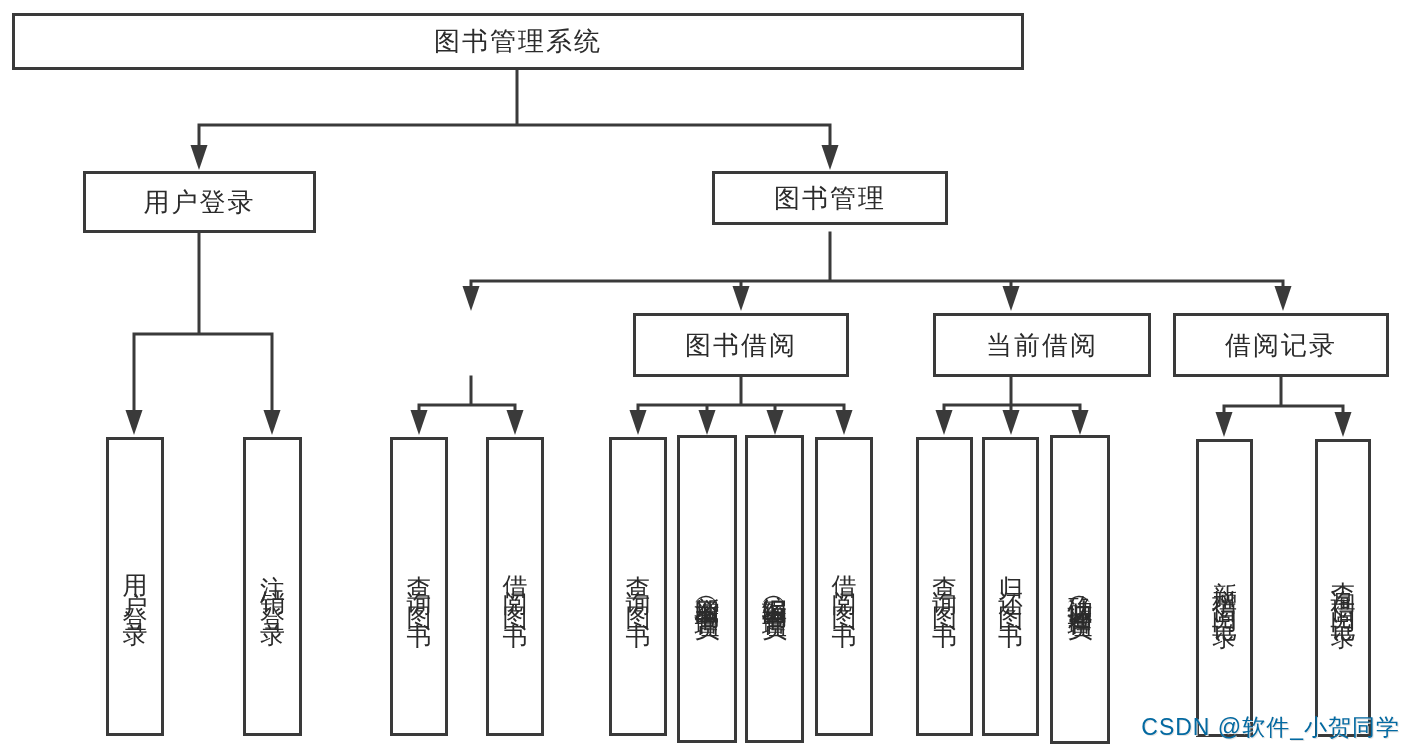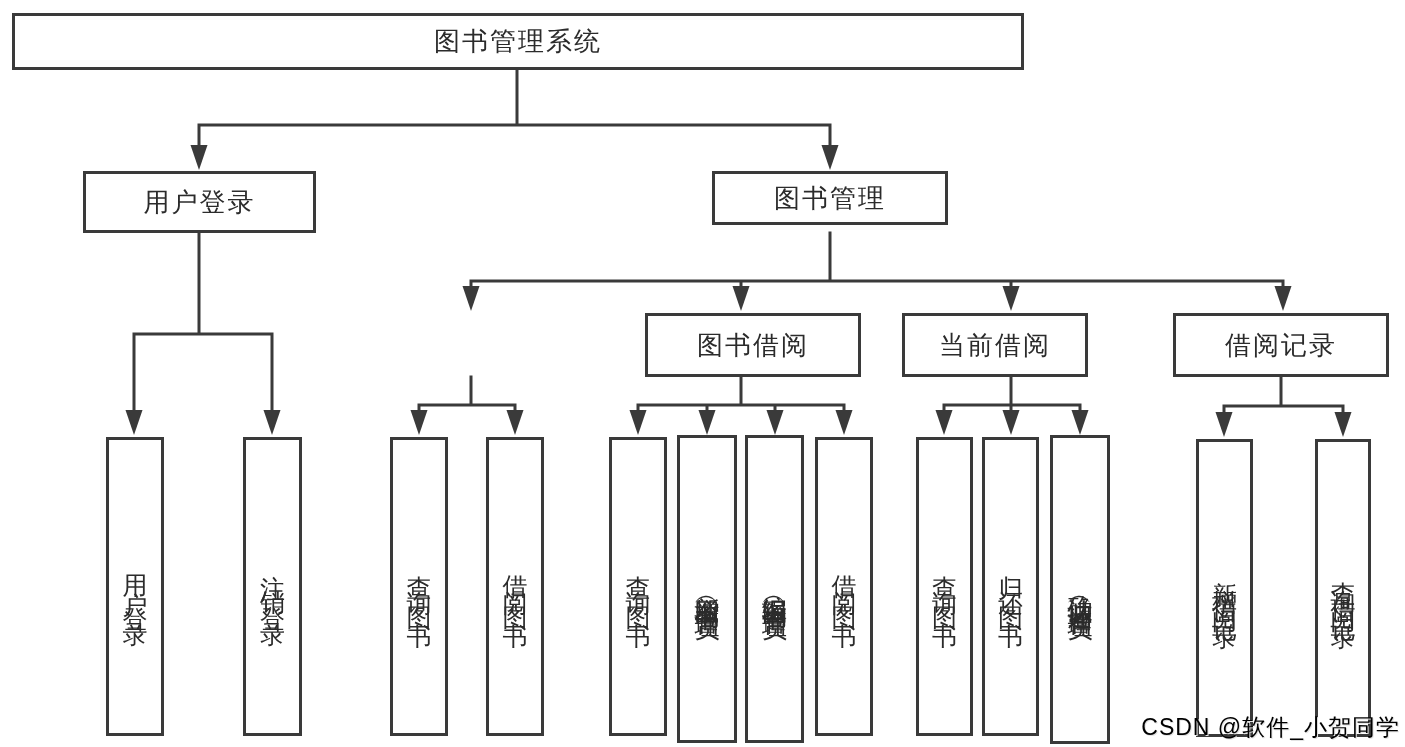--- a/index.html
+++ b/index.html
@@ -39,21 +39,21 @@
     position:absolute;left:0;top:0;
     width:1405px;height:747px;
     pointer-events:none;
   }
   .watermark{
     position:absolute;
     right:5px;
     bottom:4px;
     font-size:23px;
     letter-spacing:1px;
-    color:#000000;
+    color:#0369a1;
     text-shadow:1px 1px 0 #e3e3e3;
     z-index:10;
     white-space:nowrap;
   }
 </style>
 </head>
 <body>
 
 <div class="canvas">
 
@@ -94,24 +94,24 @@
     <span class="hlabel">图书管理系统</span>
   </div>
 
   <div class="node" style="left:83px;top:171px;width:233px;height:62px;">
     <span class="hlabel">用户登录</span>
   </div>
   <div class="node" style="left:712px;top:171px;width:236px;height:54px;">
     <span class="hlabel">图书管理</span>
   </div>
 
-  <div class="node" style="left:633px;top:313px;width:216px;height:64px;margin-left:12px;">
+  <div class="node" style="left:633px;top:313px;width:216px;height:64px;">
     <span class="hlabel">图书借阅</span>
   </div>
-  <div class="node" style="left:902px;top:313px;width:186px;height:64px;">
+  <div class="node" style="left:933px;top:313px;width:218px;height:64px;">
     <span class="hlabel">当前借阅</span>
   </div>
   <div class="node" style="left:1173px;top:313px;width:216px;height:64px;">
     <span class="hlabel">借阅记录</span>
   </div>
 
   <div class="node" style="left:106px;top:437px;width:58px;height:299px;">
     <span class="vtext" style="letter-spacing: 16px;">用户登录</span>
   </div>
   <div class="node" style="left:243px;top:437px;width:59px;height:299px;">

